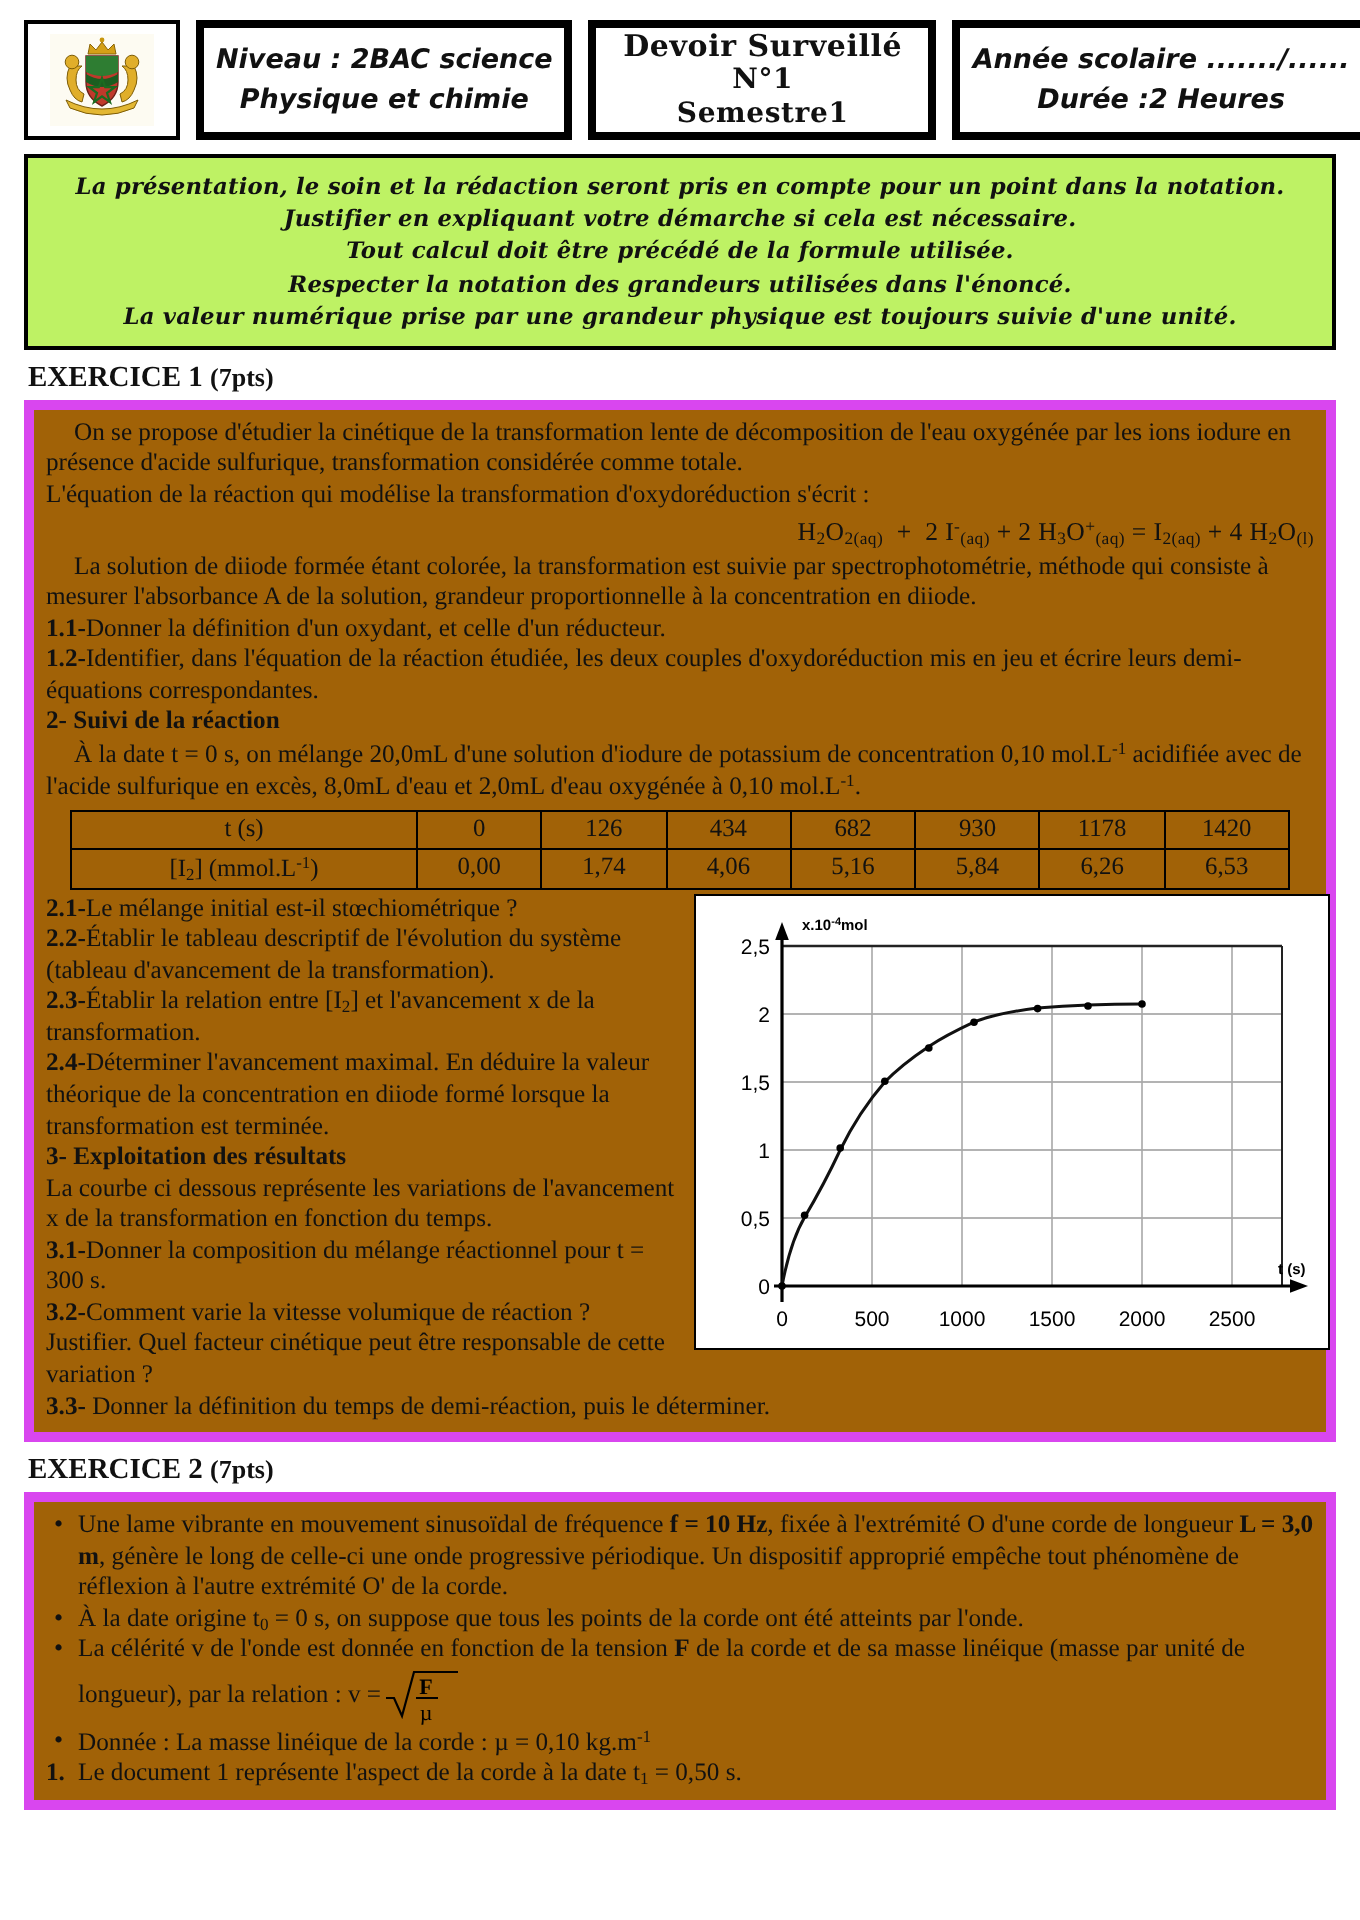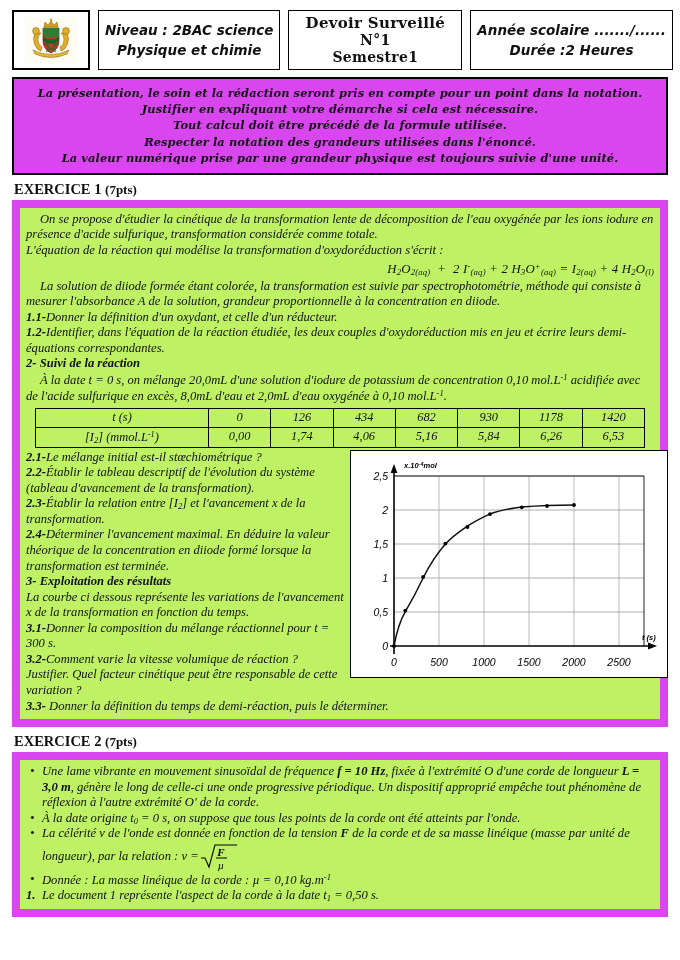--- a/index.html
+++ b/index.html
@@ -38,21 +38,21 @@
     justify-content: center;
     background: #fff;
     flex: 0 0 auto;
   }
   .emblem {
     width: 52px;
     height: 46px;
     position: relative;
   }
   .hbox {
-    border: 1px solid #000000;
+    border: 4px solid #000000;
     display: flex;
     flex-direction: column;
     align-items: center;
     justify-content: center;
     background: #fff;
     text-align: center;
     padding: 2px 6px;
     box-sizing: border-box;
   }
   .hbox.level { flex: 0 0 176px; }
@@ -83,21 +83,21 @@
     font-size: 13.5px;
     line-height: 1.5;
     white-space: nowrap;
   }
 
   
   .instructions {
     margin-top: 7px;
     border: 2px solid #000;
     padding: 6px 10px 7px 10px;
-    background: #d946ef;
+    background: #bef264;
   }
   .instructions .line {
     font-family: "DejaVu Serif", serif;
     font-style: italic;
     font-weight: bold;
     font-size: 11.4px;
     line-height: 1.42;
     text-align: center;
     white-space: nowrap;
     letter-spacing: 0.1px;
@@ -106,25 +106,24 @@
   
   .ex-head {
     font-family: "Liberation Serif", serif;
     font-weight: bold;
     font-size: 14.5px;
     margin: 6px 0 2px 2px;
   }
   .ex-head .pts { font-size: 13px; }
 
   .ex-box {
-    border: 8px solid #d946ef;
-    background: #bef264;
+    border: 5px solid #d946ef;
+    background: #a16207;
     padding: 4px 6px 5px 6px;
     box-sizing: border-box;
-    font-style: italic;
   }
 
   p.t {
     margin: 0;
     font-size: 12.6px;
     line-height: 1.235;
     text-align: left;
   }
   p.t.ind { text-indent: 14px; }
   .b { font-weight: bold; }

